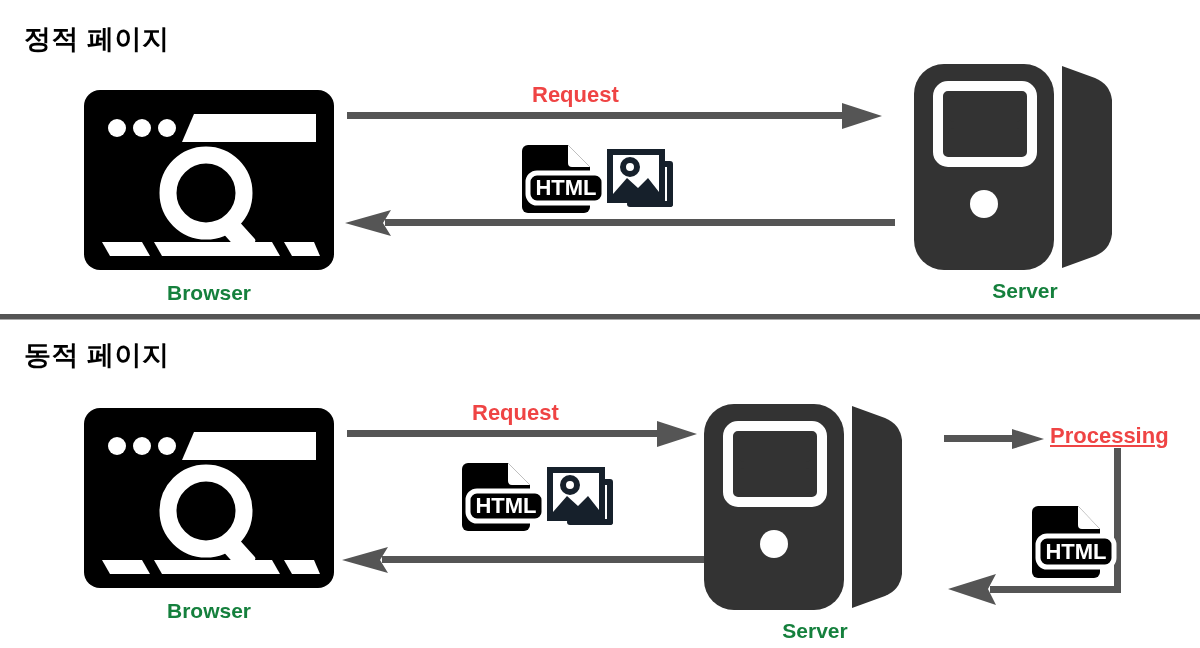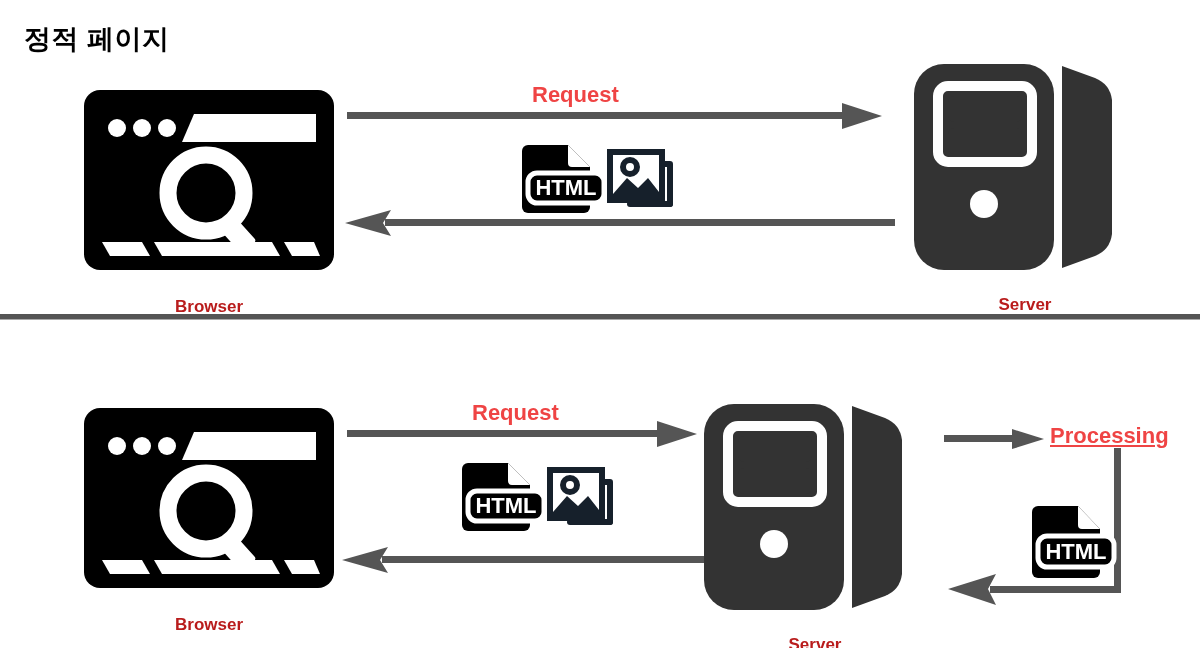--- a/index.html
+++ b/index.html
@@ -52,25 +52,24 @@
   }
 
   .node {
     position: absolute;
   }
   .node-label {
     position: absolute;
     width: 100%;
     text-align: center;
     font-weight: bold;
-    font-size: 17px;
-    color: #b91c1c;
+    font-size: 21px;
+    color: #15803d;
     white-space: nowrap;
     line-height: 1;
-    margin-top: 16px;
   }
 
   .arrow-label {
     position: absolute;
     font-weight: bold;
     font-size: 22px;
     color: #ef4444;
     white-space: nowrap;
     line-height: 1;
   }
@@ -149,20 +148,21 @@
       </svg>
       <div class="node-label" style="top:218px;">Server</div>
     </div>
 
   </div>
 
   <div class="divider"></div>
 
   <div class="section" id="section-dynamic">
 
+    <div class="section-title" id="dynamic-title">동적 페이지</div>
 
     <div class="node" style="left:84px; top:90px; width:250px; height:180px;">
       <svg width="250" height="180" viewBox="0 0 250 180">
         <rect x="0" y="0" width="250" height="180" rx="16" ry="16" fill="#000000"></rect>
         <circle cx="33" cy="38" r="9" fill="#ffffff"></circle>
         <circle cx="58" cy="38" r="9" fill="#ffffff"></circle>
         <circle cx="83" cy="38" r="9" fill="#ffffff"></circle>
         <polygon points="110,24 232,24 232,52 98,52" fill="#ffffff"></polygon>
         <g fill="none" stroke="#ffffff" stroke-width="17">
           <circle cx="122" cy="103" r="38"></circle>

